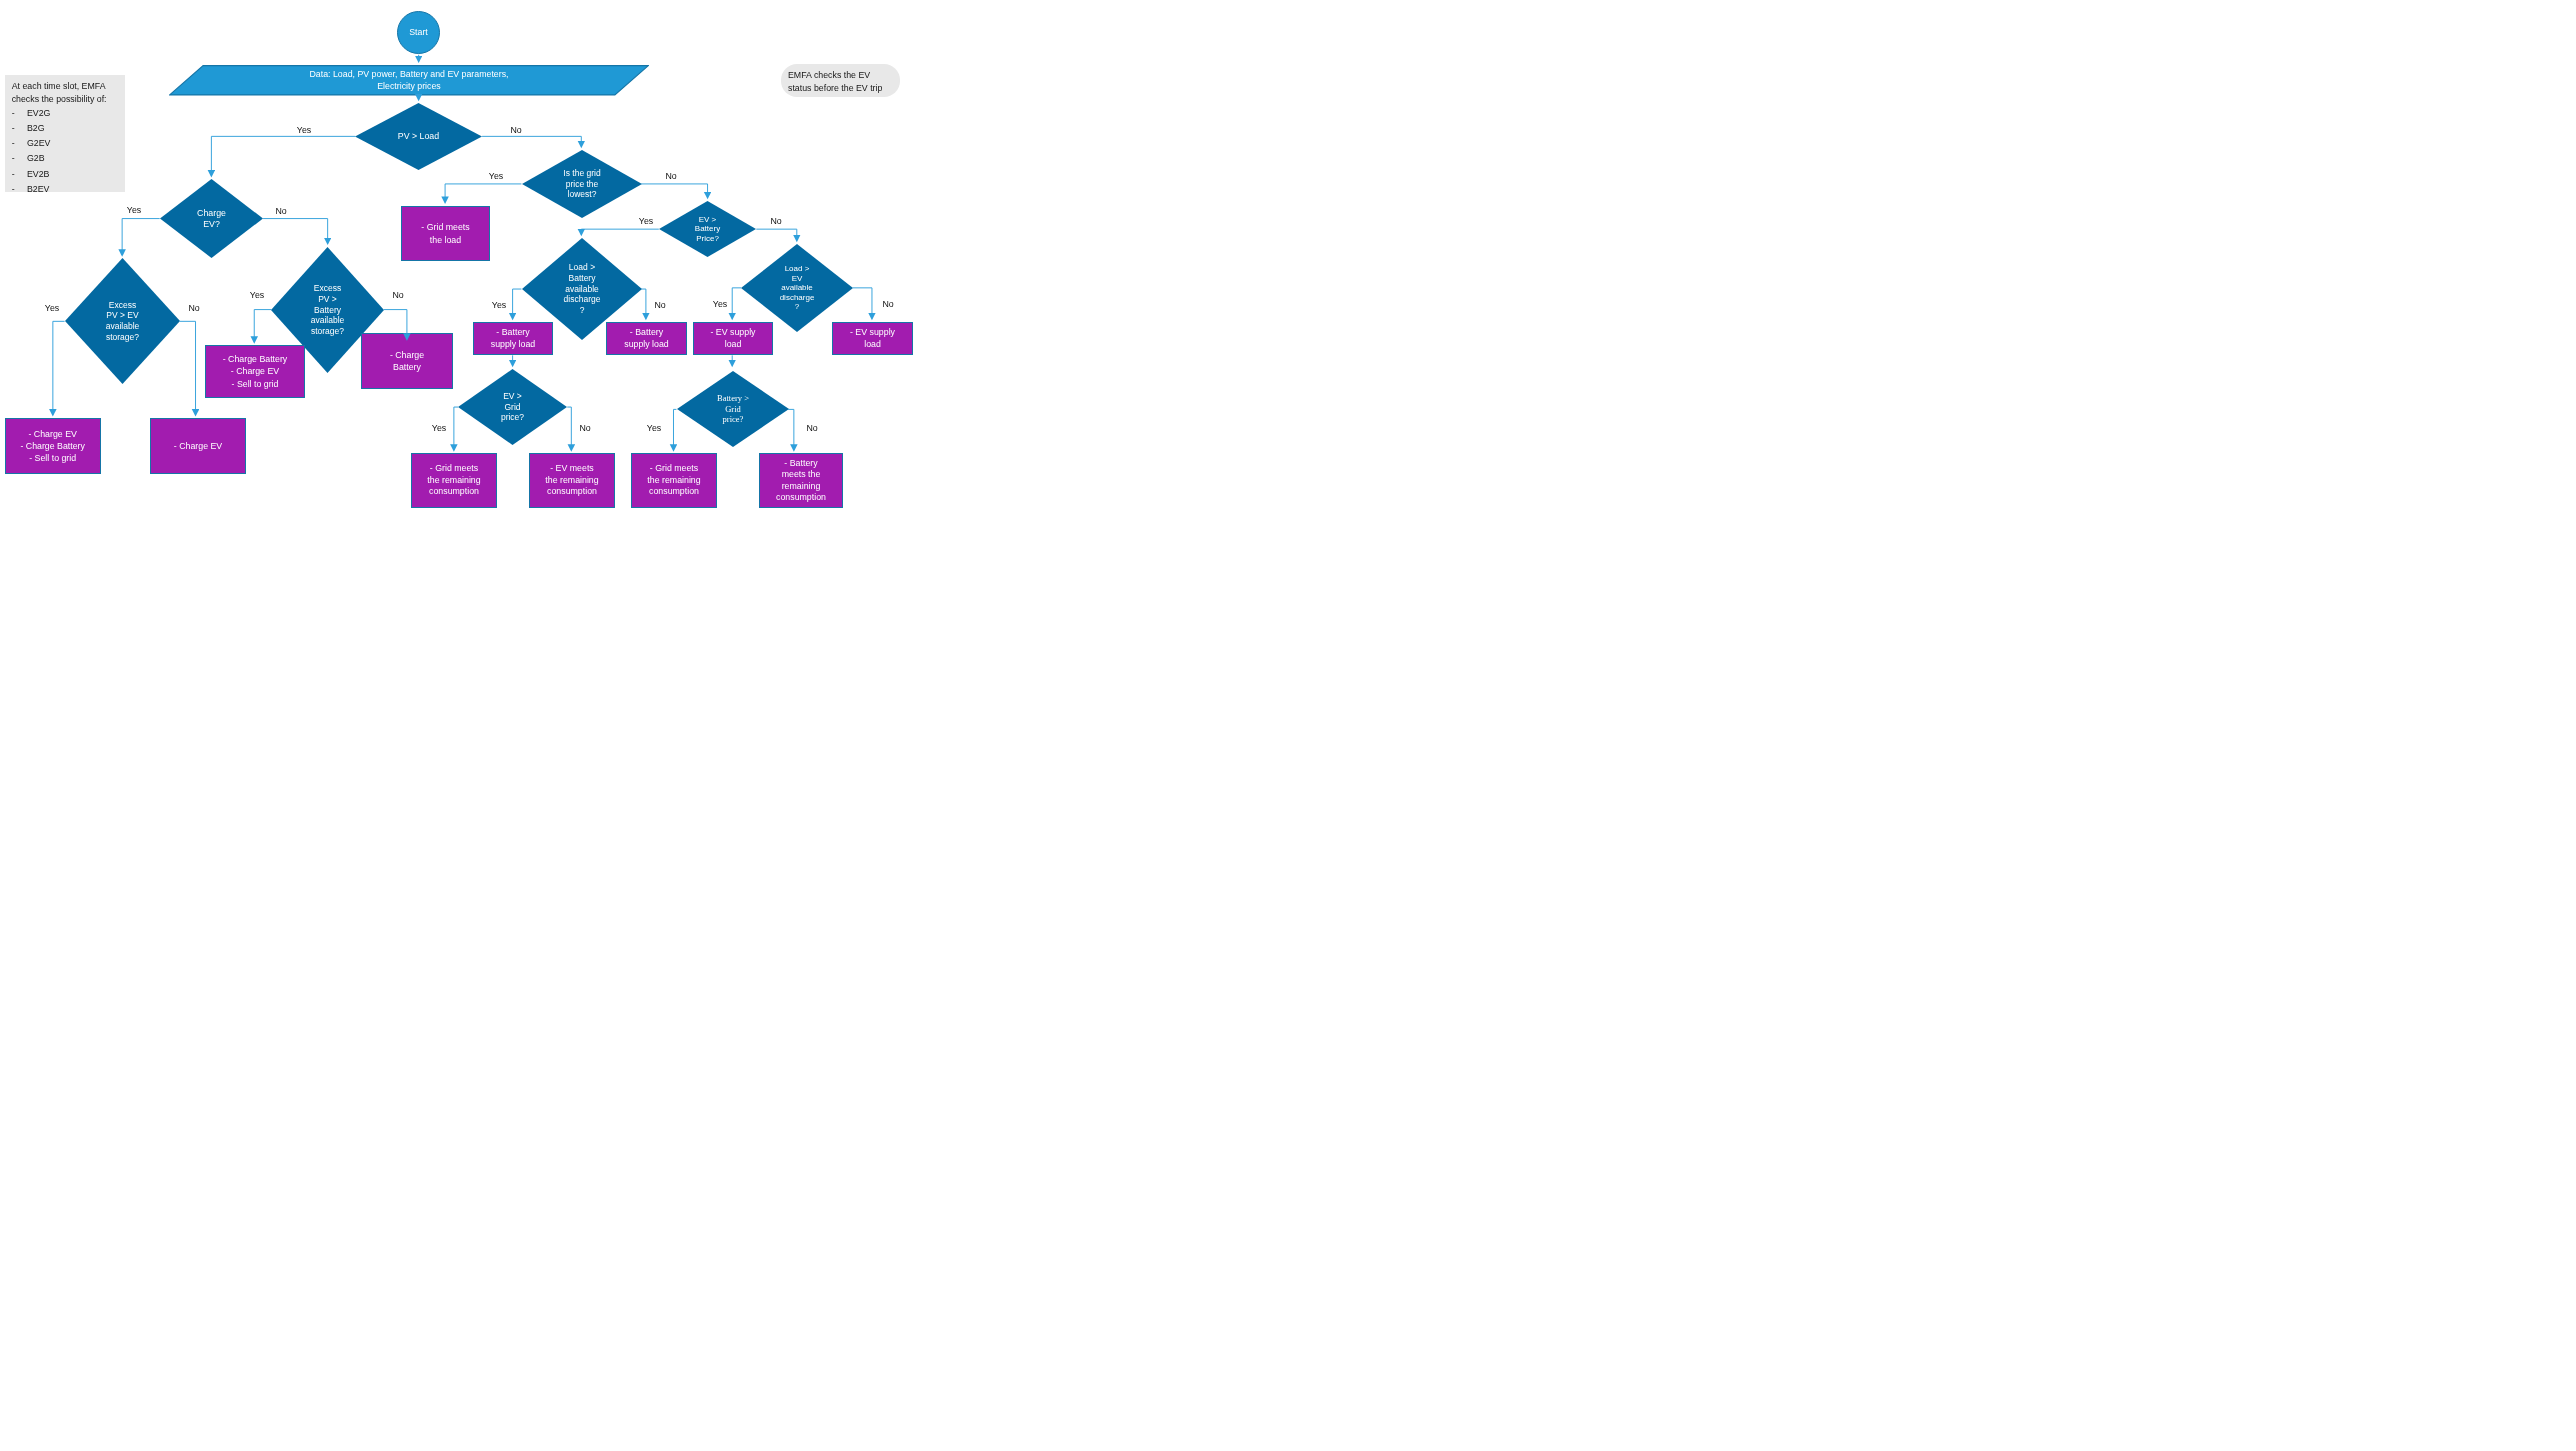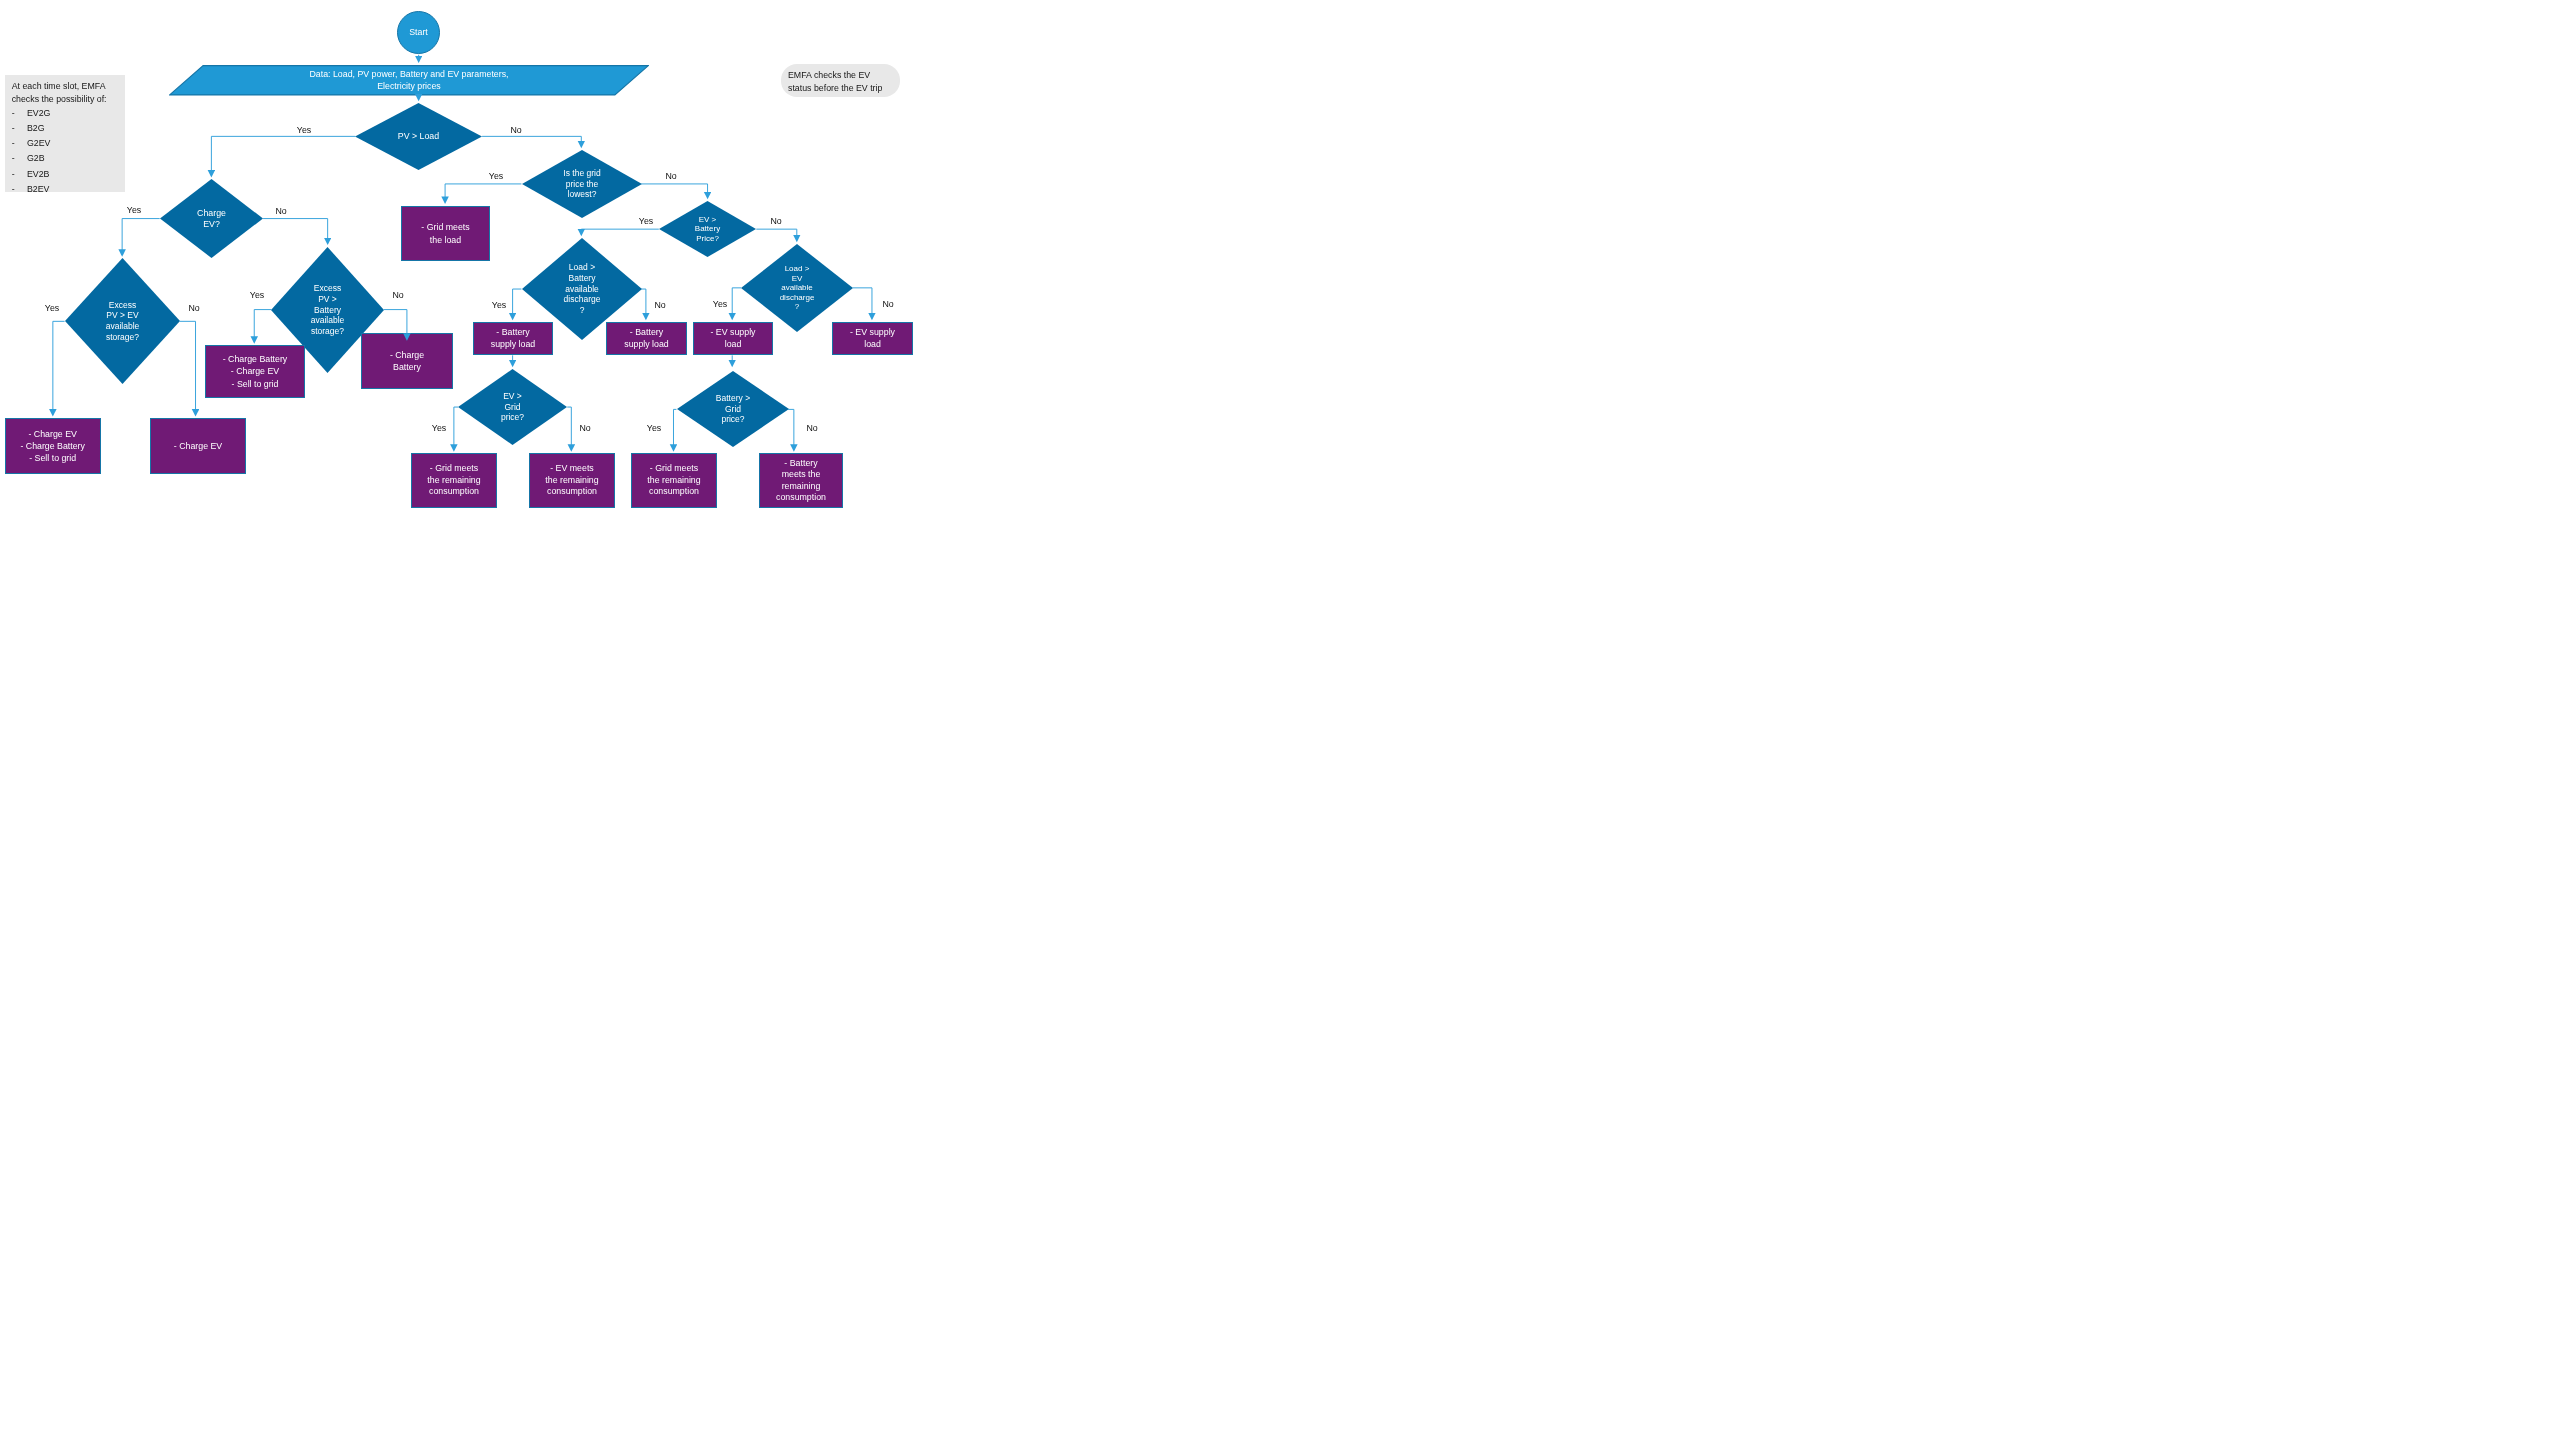--- a/index.html
+++ b/index.html
@@ -1,21 +1,21 @@
 <!DOCTYPE html>
 <html style="font-size:9.4px"><head>
 <meta charset="utf-8">
 <style>
   html,body{margin:0;padding:0;background:#ffffff;font-family:"Liberation Sans",sans-serif;}
   .canvas{position:relative;width:916px;height:517px;background:#ffffff;overflow:hidden;}
   .shape{position:absolute;display:flex;align-items:center;justify-content:center;
          color:#ffffff;text-align:center;white-space:pre-line;box-sizing:border-box;z-index:2;}
   .diamond{background:#0369a1;clip-path:polygon(50% 0%,100% 50%,50% 100%,0% 50%);
            font-size:8.5px;line-height:1.25;}
-  .rect{background:#701a75;border:1.2px solid #1575A7;font-size:8.8px;line-height:1.4;}
+  .rect{background:#a21caf;border:1.2px solid #1575A7;font-size:8.8px;line-height:1.4;}
   .circle{background:#1F99D5;border:1.2px solid #1575A7;border-radius:50%;font-size:8.8px;}
   .para{position:absolute;z-index:2;}
   .para .ptext{position:absolute;inset:0;display:flex;align-items:center;justify-content:center;
                color:#ffffff;font-size:8.8px;line-height:1.45;text-align:center;white-space:pre-line;}
   .yn{position:absolute;transform:translate(-50%,-50%);font-size:8.8px;color:#111111;z-index:4;}
   .note{position:absolute;background:#E8E8E8;color:#161616;font-size:8.8px;z-index:2;
         box-sizing:border-box;padding:5.3px 7px;line-height:1.4;}
   .note .bullets{margin-top:1.2px;}
   .note .brow{display:flex;line-height:1.72;}
   .note .dash{width:15.3px;flex:0 0 15.3px;}
@@ -128,21 +128,21 @@
 discharge
 ?</div>
   <div class="shape diamond" style="left:741px;top:244px;width:112px;height:88px;font-size:8px;line-height:1.18;">Load &gt;
 EV
 available
 discharge
 ?</div>
   <div class="shape diamond" style="left:458px;top:369px;width:109px;height:76px;">EV &gt;
 Grid
 price?</div>
-  <div class="shape diamond" style="left:677px;top:371px;width:112px;height:76px;">Battery &gt;
+  <div class="shape diamond" style="left:677px;top:371px;width:112px;height:76px;font-family:Liberation Serif, serif;">Battery &gt;
 Grid
 price?</div>
 
   <div class="shape rect" style="left:4.7px;top:418px;width:96px;height:56px;">- Charge EV
 - Charge Battery
 - Sell to grid</div>
   <div class="shape rect" style="left:150px;top:418px;width:96px;height:56px;">- Charge EV</div>
   <div class="shape rect" style="left:205px;top:345px;width:100px;height:53px;">- Charge Battery
 - Charge EV
 - Sell to grid</div>

